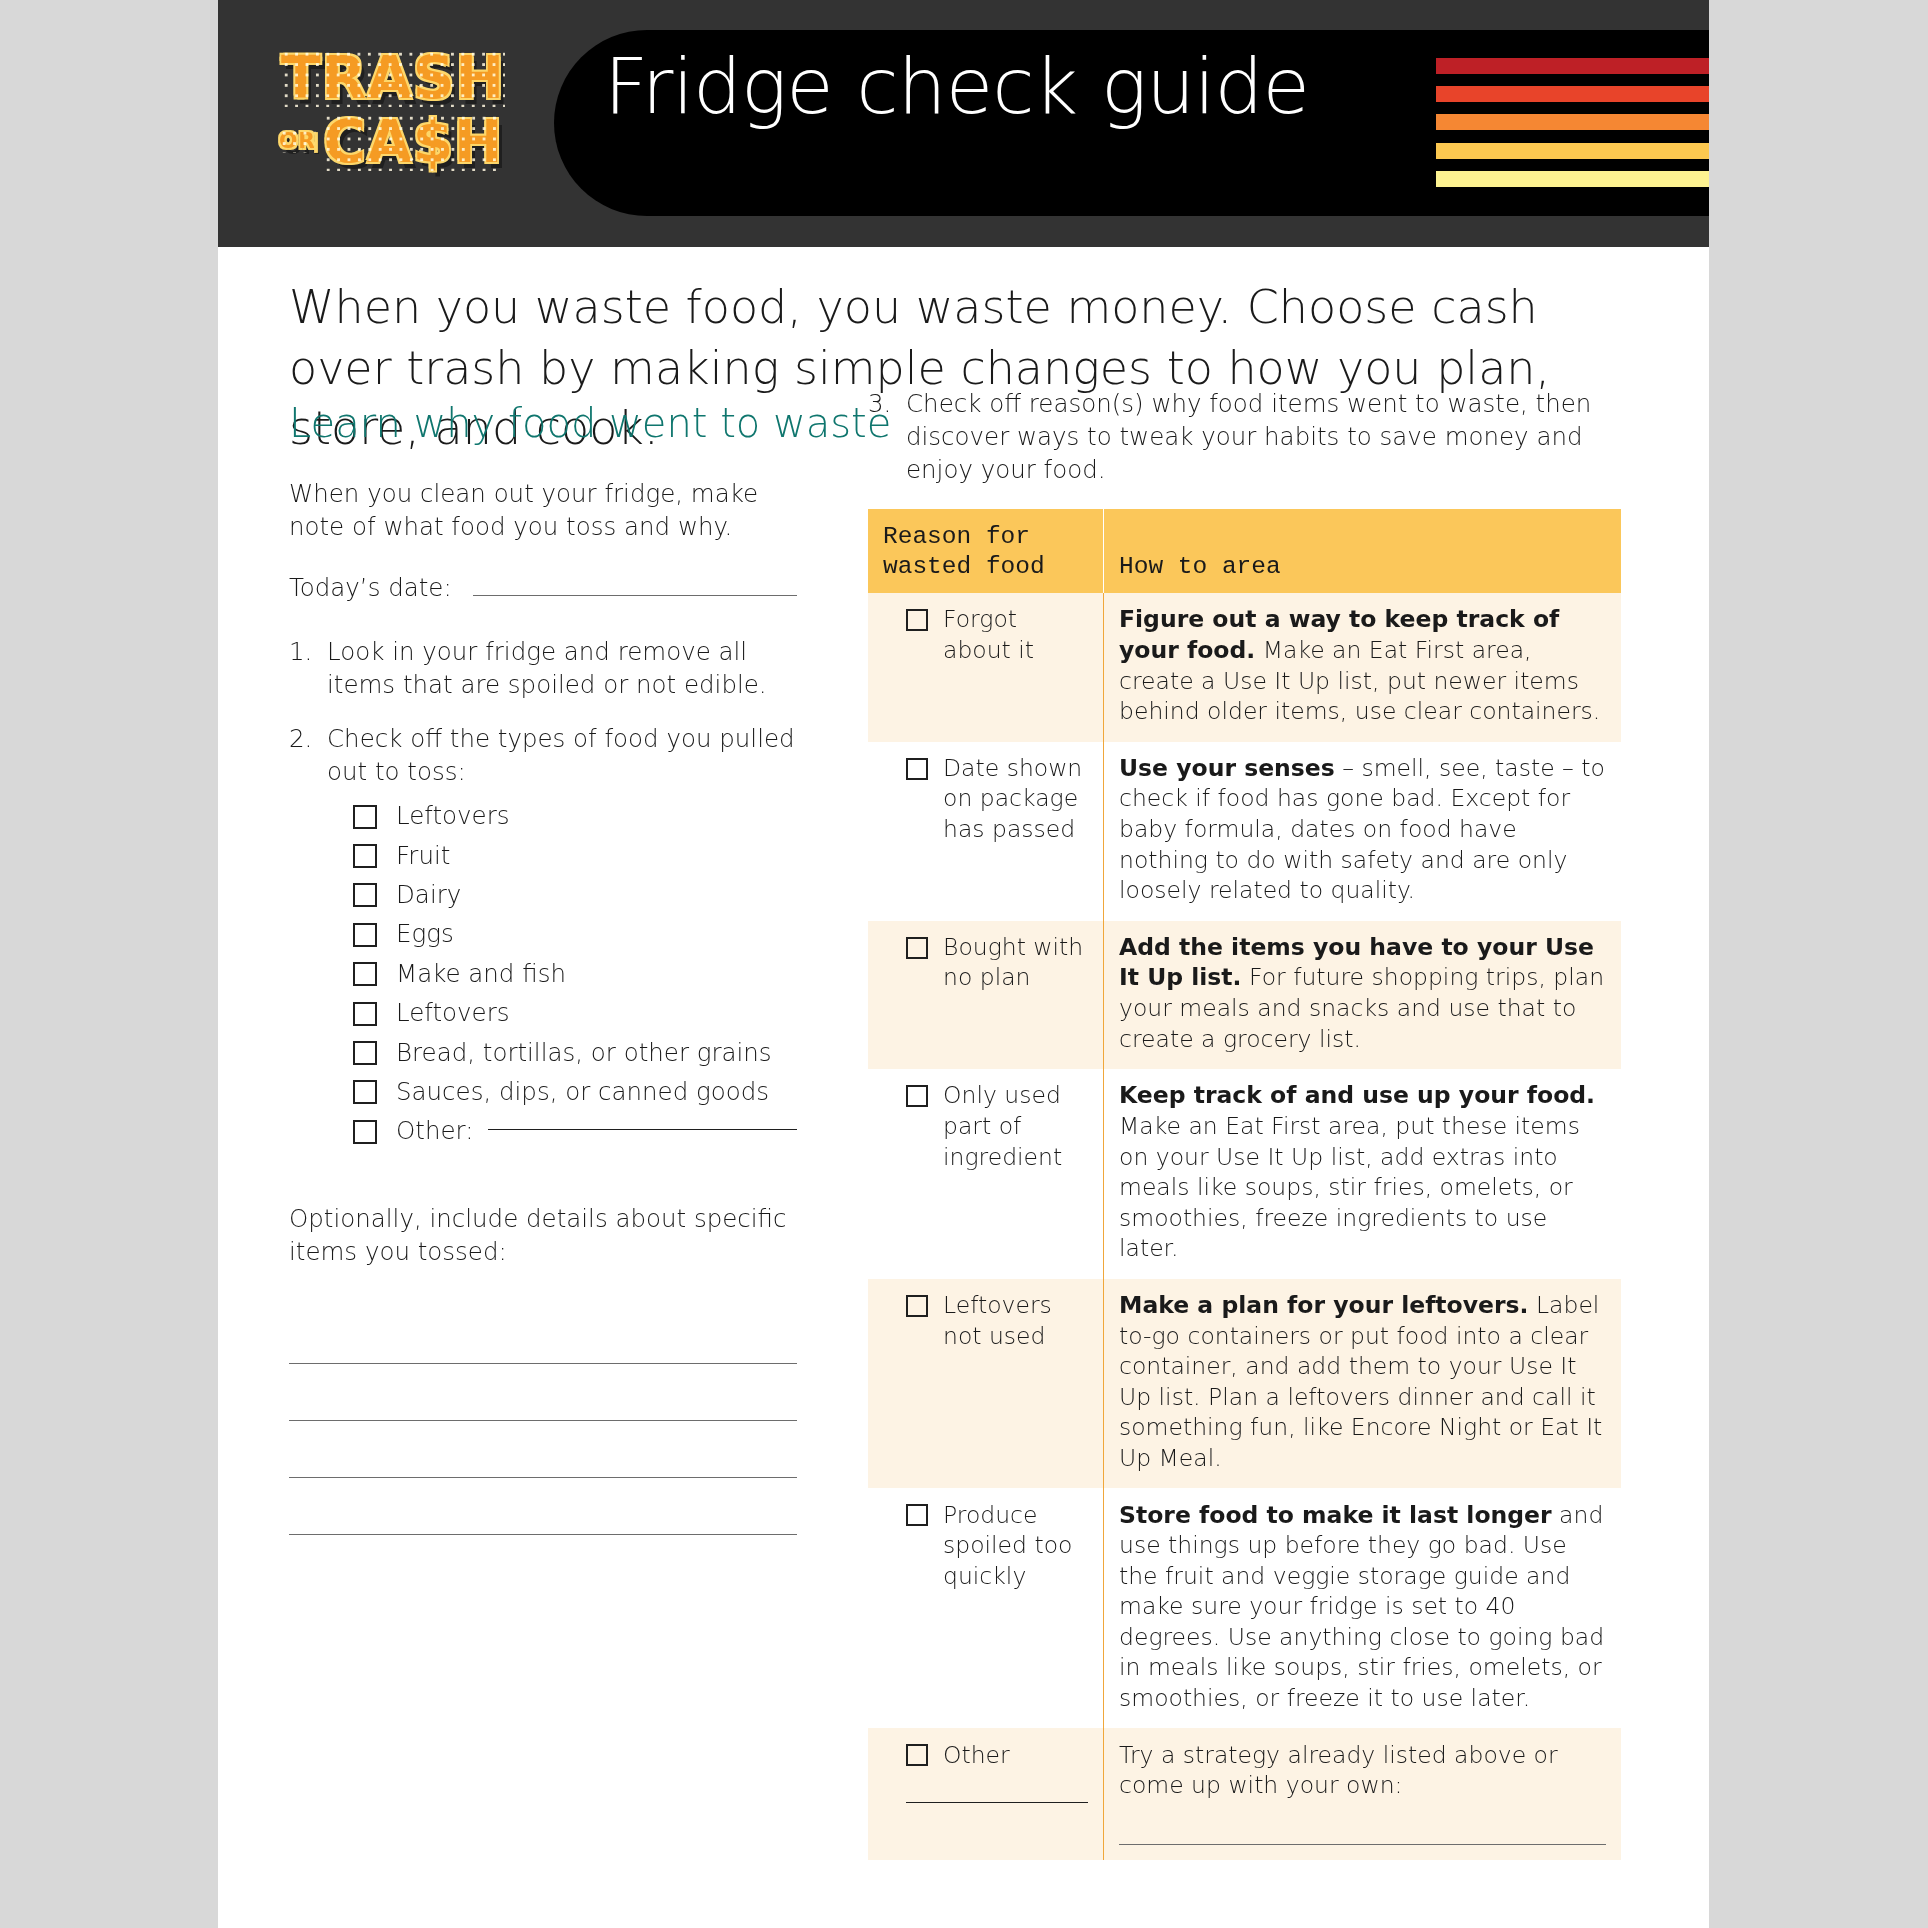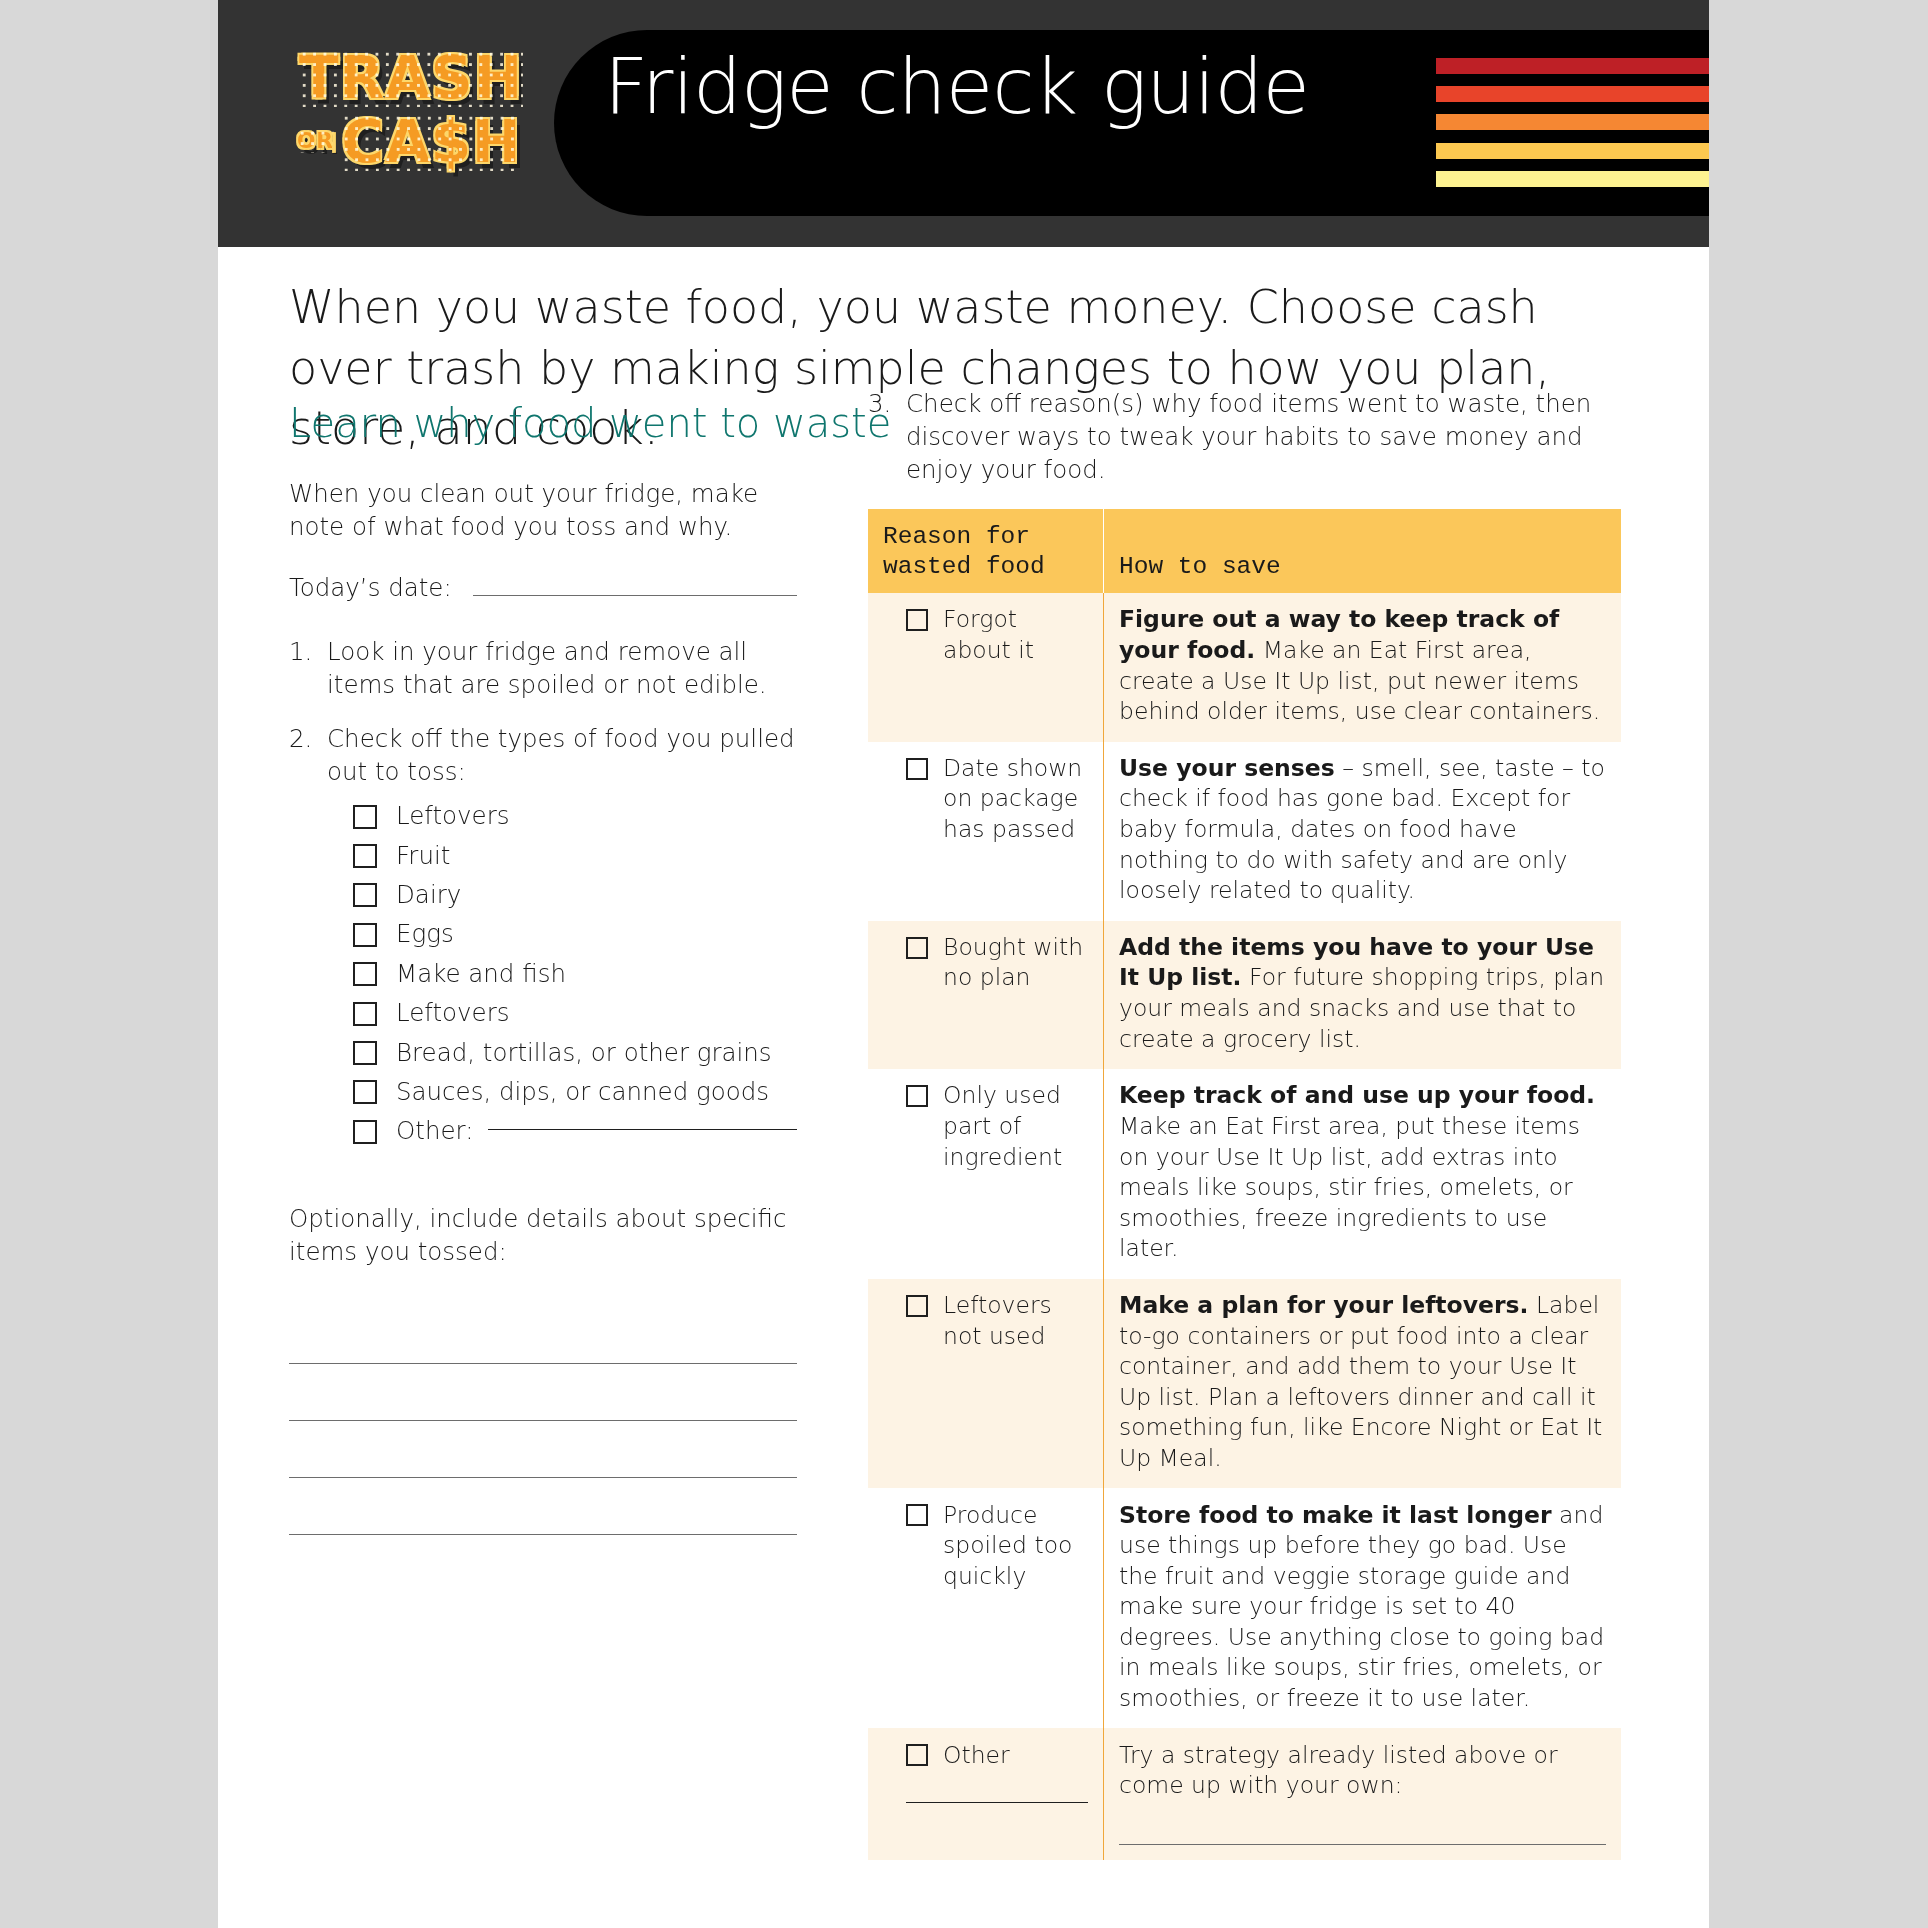--- a/index.html
+++ b/index.html
@@ -60,21 +60,21 @@
   }
   .stripe {
     height: 16px;
     margin-bottom: 12.2px;
     width: 100%;
   }
 
   
   .logo {
     position: absolute;
-    left: 79px;
+    left: 61px;
     top: 49px;
     width: 226px;
     height: 139px;
   }
   .logo-row {
     display: flex;
     align-items: flex-end;
     line-height: 1;
   }
   .logo-row.r1 { justify-content: flex-end; }
@@ -339,21 +339,21 @@
         <li>
           <span class="num">3.</span>
           <span>Check off reason(s) why food items went to waste, then discover ways to tweak your habits to save money and enjoy your food.</span>
         </li>
       </ol>
 
       <table class="reasons">
         <thead>
           <tr>
             <th class="c1">Reason for wasted food</th>
-            <th class="c2">How to save</th>
+            <th class="c2">How to area</th>
           </tr>
         </thead>
         <tbody>
 
           <tr class="alt">
             <td class="c1">
               <div class="reason-cell">
                 <span class="cbox"></span>
                 <span class="reason-text">Forgot about it</span>
               </div>

